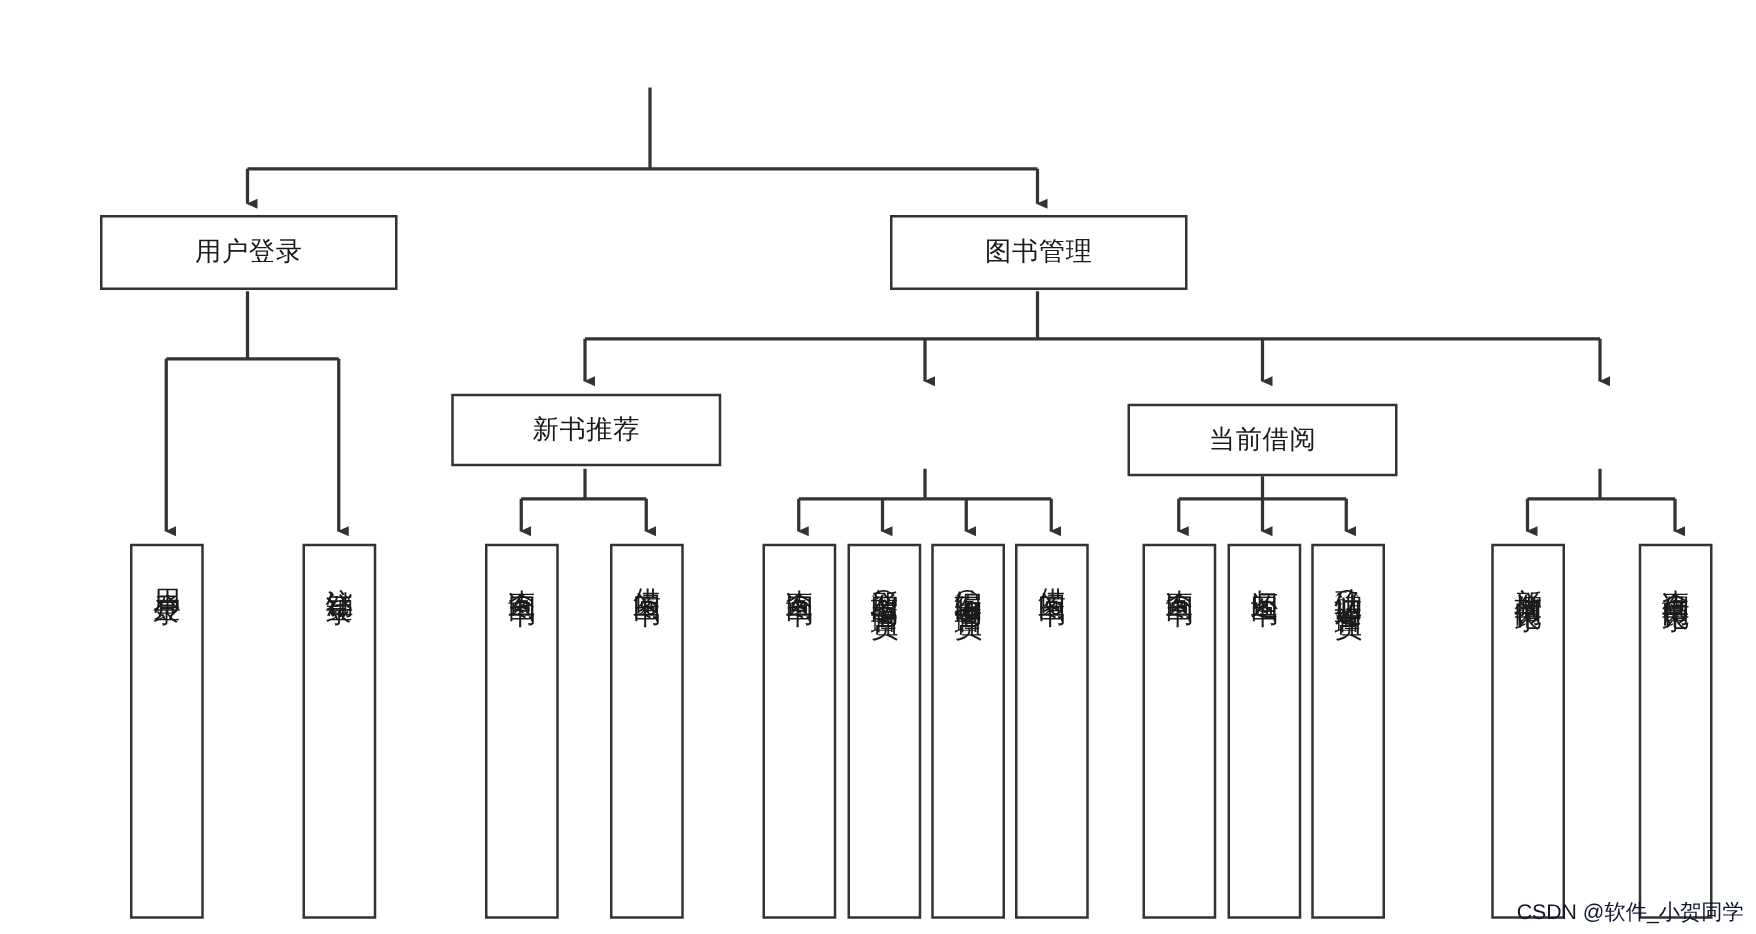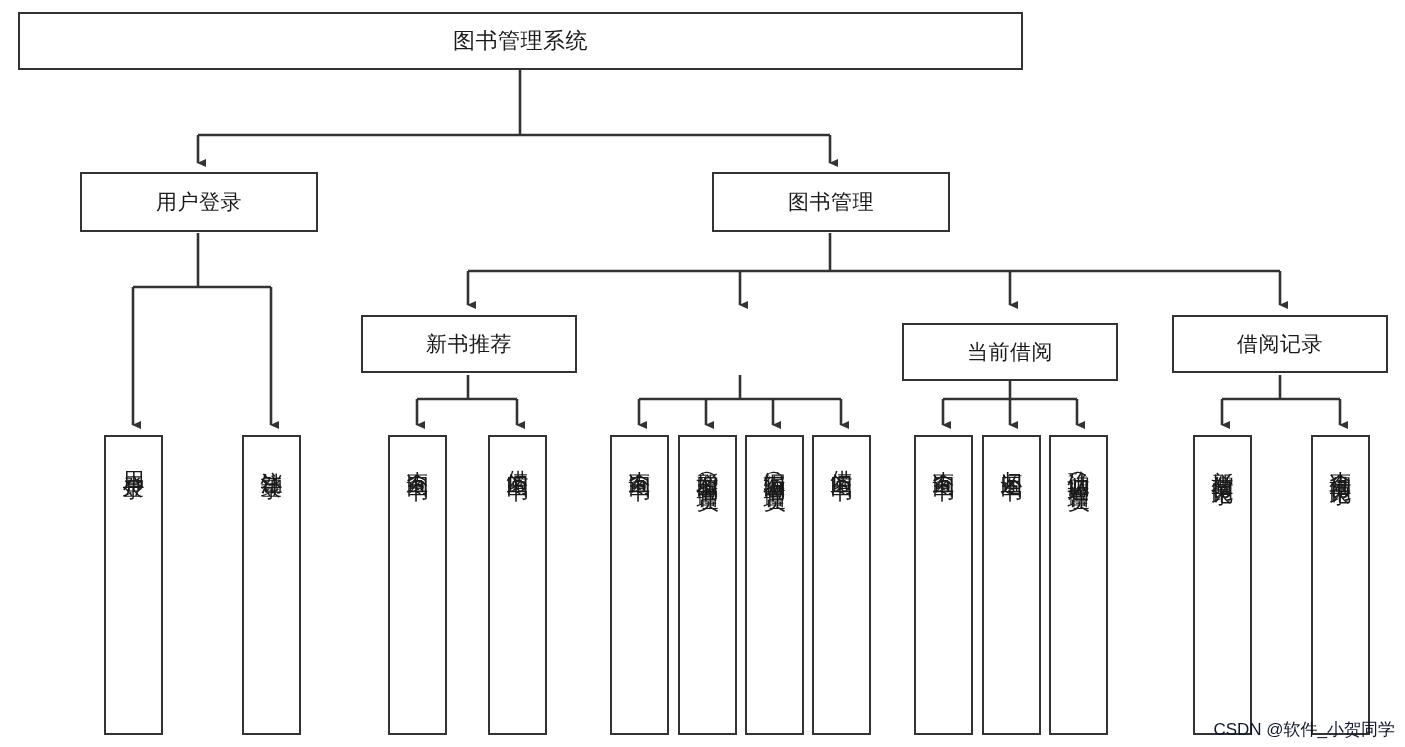--- a/index.html
+++ b/index.html
@@ -118,39 +118,33 @@
       <path d="M1010,399 L1010,425" marker-end="url(#arrowhead)"></path>
       <path d="M1077,399 L1077,425" marker-end="url(#arrowhead)"></path>
 
       <path d="M1280,375 L1280,399"></path>
       <path d="M1222,399 L1340,399"></path>
       <path d="M1222,399 L1222,425" marker-end="url(#arrowhead)"></path>
       <path d="M1340,399 L1340,425" marker-end="url(#arrowhead)"></path>
     </g>
   </svg>
 
-  <div class="node horiz root" style="left:18px;top:12px;width:1005px;height:58px;">
-    <span class="label">图书管理系统</span>
-  </div>
 
   <div class="node horiz" style="left:80px;top:172px;width:238px;height:60px;">
     <span class="label">用户登录</span>
   </div>
   <div class="node horiz" style="left:712px;top:172px;width:238px;height:60px;">
     <span class="label">图书管理</span>
   </div>
 
   <div class="node horiz" style="left:361px;top:315px;width:216px;height:58px;">
     <span class="label">新书推荐</span>
   </div>
   <div class="node horiz" style="left:902px;top:323px;width:216px;height:58px;">
     <span class="label">当前借阅</span>
-  </div>
-  <div class="node horiz" style="left:1172px;top:315px;width:216px;height:58px;">
-    <span class="label">借阅记录</span>
   </div>
 
   <div class="node vert" style="left:104px;top:435px;width:59px;height:300px;">
     <span class="label">用户登录</span>
   </div>
   <div class="node vert" style="left:242px;top:435px;width:59px;height:300px;">
     <span class="label">注销登录</span>
   </div>
 
   <div class="node vert" style="left:388px;top:435px;width:59px;height:300px;">

